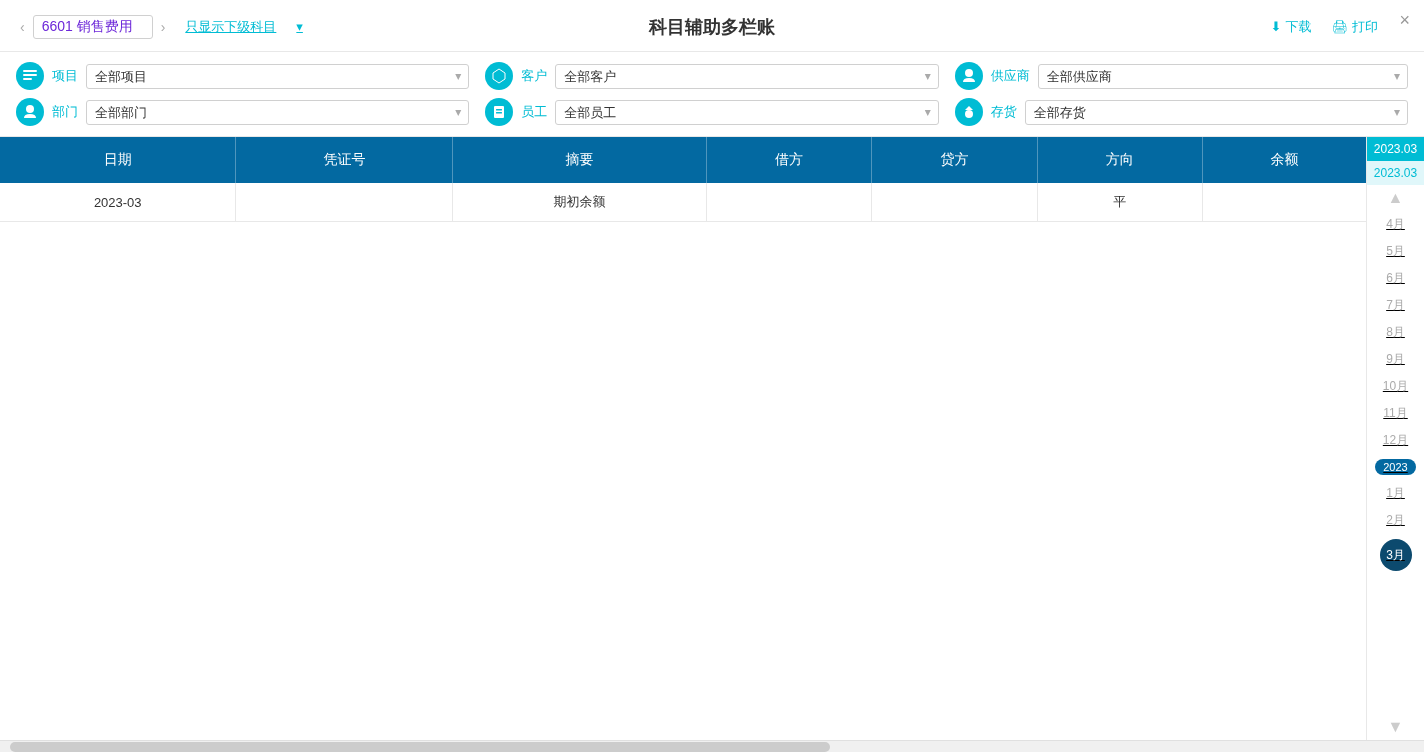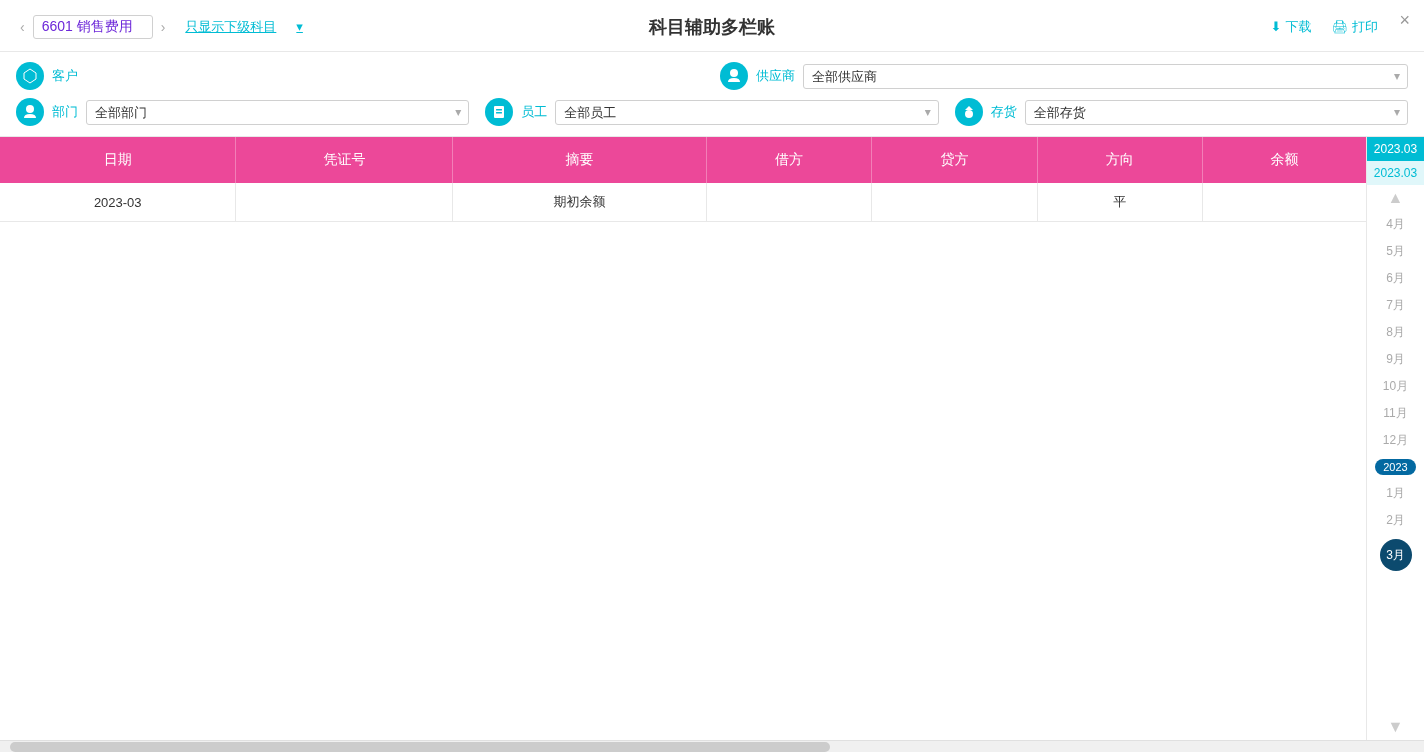--- a/index.html
+++ b/index.html
@@ -130,21 +130,21 @@
     }
     .table-area {
       flex: 1;
       overflow: auto;
     }
     .ledger-table {
       width: 100%;
       border-collapse: collapse;
     }
     .ledger-table thead tr {
-      background: #ec4899;
+      background: #0369a1;
       color: white;
       margin-left: 48px;
     }
     .ledger-table thead th {
       padding: 14px 8px;
       text-align: center;
       font-weight: normal;
       font-size: 14px;
       border-right: 1px solid rgba(255,255,255,0.3);
     }
@@ -198,20 +198,21 @@
       font-size: 16px;
       padding: 4px 0;
       cursor: pointer;
     }
     .timeline-row {
       width: 100%;
       display: flex;
       justify-content: center;
       align-items: center;
       padding: 5px 0;
+      text-decoration: underline;
     }
     .tl-label {
       font-size: 12px;
       color: #aaa;
       cursor: pointer;
       text-align: center;
     }
     .tl-label.active {
       background: #0c4a6e;
       color: white;
@@ -293,24 +294,44 @@
       </div>
     </div>
   </div>
 
   <div class="filter-area">
 
     <div class="filter-row">
       <div class="filter-item">
         <div class="filter-icon">
           <svg width="16" height="16" viewBox="0 0 16 16" fill="white">
+            <rect x="1" y="2" width="14" height="2" rx="1"></rect>
+            <rect x="1" y="6" width="14" height="2" rx="1"></rect>
+            <rect x="1" y="10" width="9" height="2" rx="1"></rect>
+          </svg>
+        </div>
+        <span class="filter-label">项目</span>
+        <div class="select-wrapper">
+          <select>
+            <option>全部项目</option>
+          </select>
+        </div>
+      </div>
+      <div class="filter-item">
+        <div class="filter-icon">
+          <svg width="16" height="16" viewBox="0 0 16 16" fill="white">
             <path d="M8 1 L14 5 L14 11 L8 15 L2 11 L2 5 Z" stroke="white" stroke-width="1" fill="none"></path>
           </svg>
         </div>
         <span class="filter-label">客户</span>
+        <div class="select-wrapper">
+          <select>
+            <option>全部客户</option>
+          </select>
+        </div>
       </div>
       <div class="filter-item">
         <div class="filter-icon">
           <svg width="16" height="16" viewBox="0 0 16 16" fill="white">
             <circle cx="8" cy="5" r="4" fill="white"></circle>
             <path d="M2 14 Q2 10 8 10 Q14 10 14 14" fill="white"></path>
           </svg>
         </div>
         <span class="filter-label">供应商</span>
         <div class="select-wrapper">

